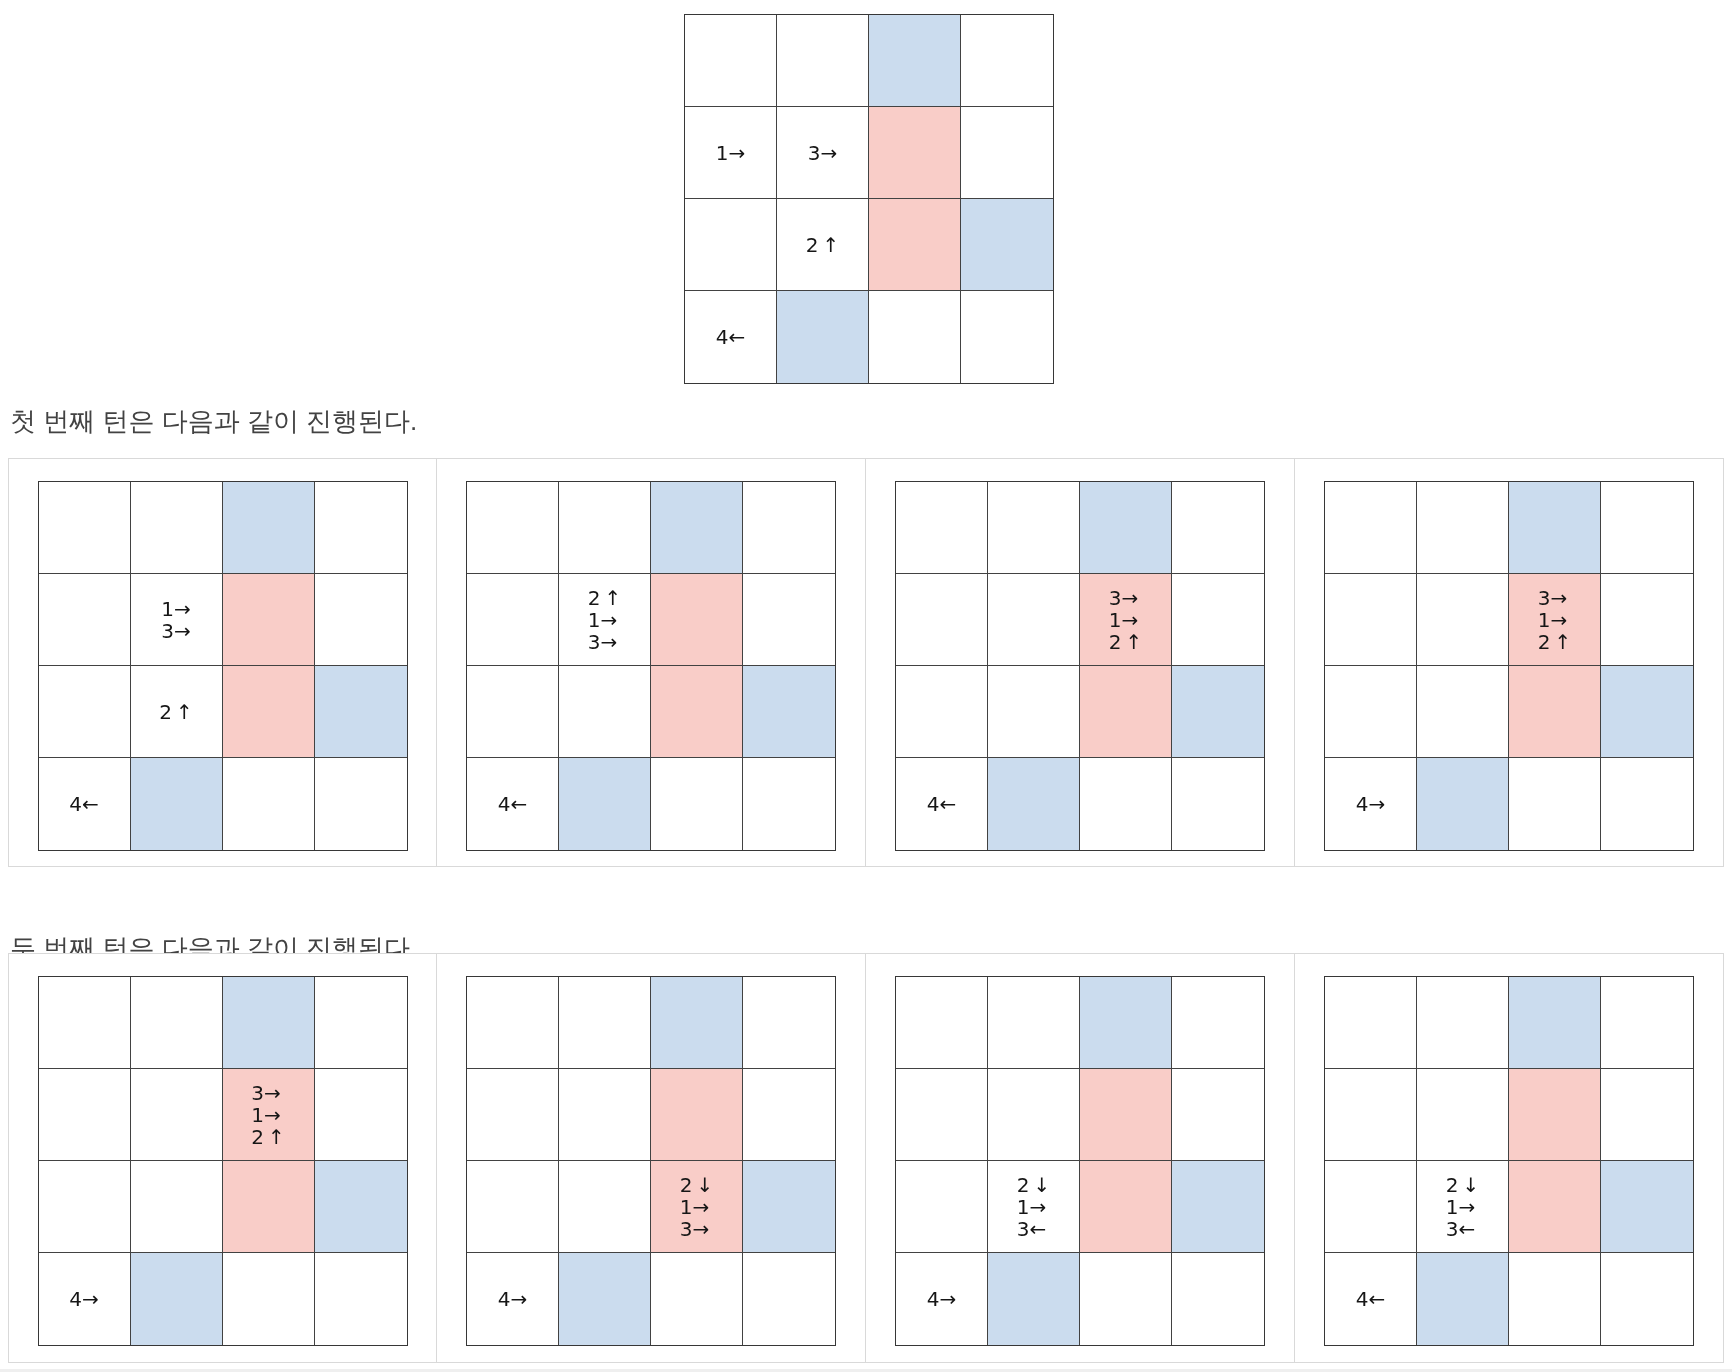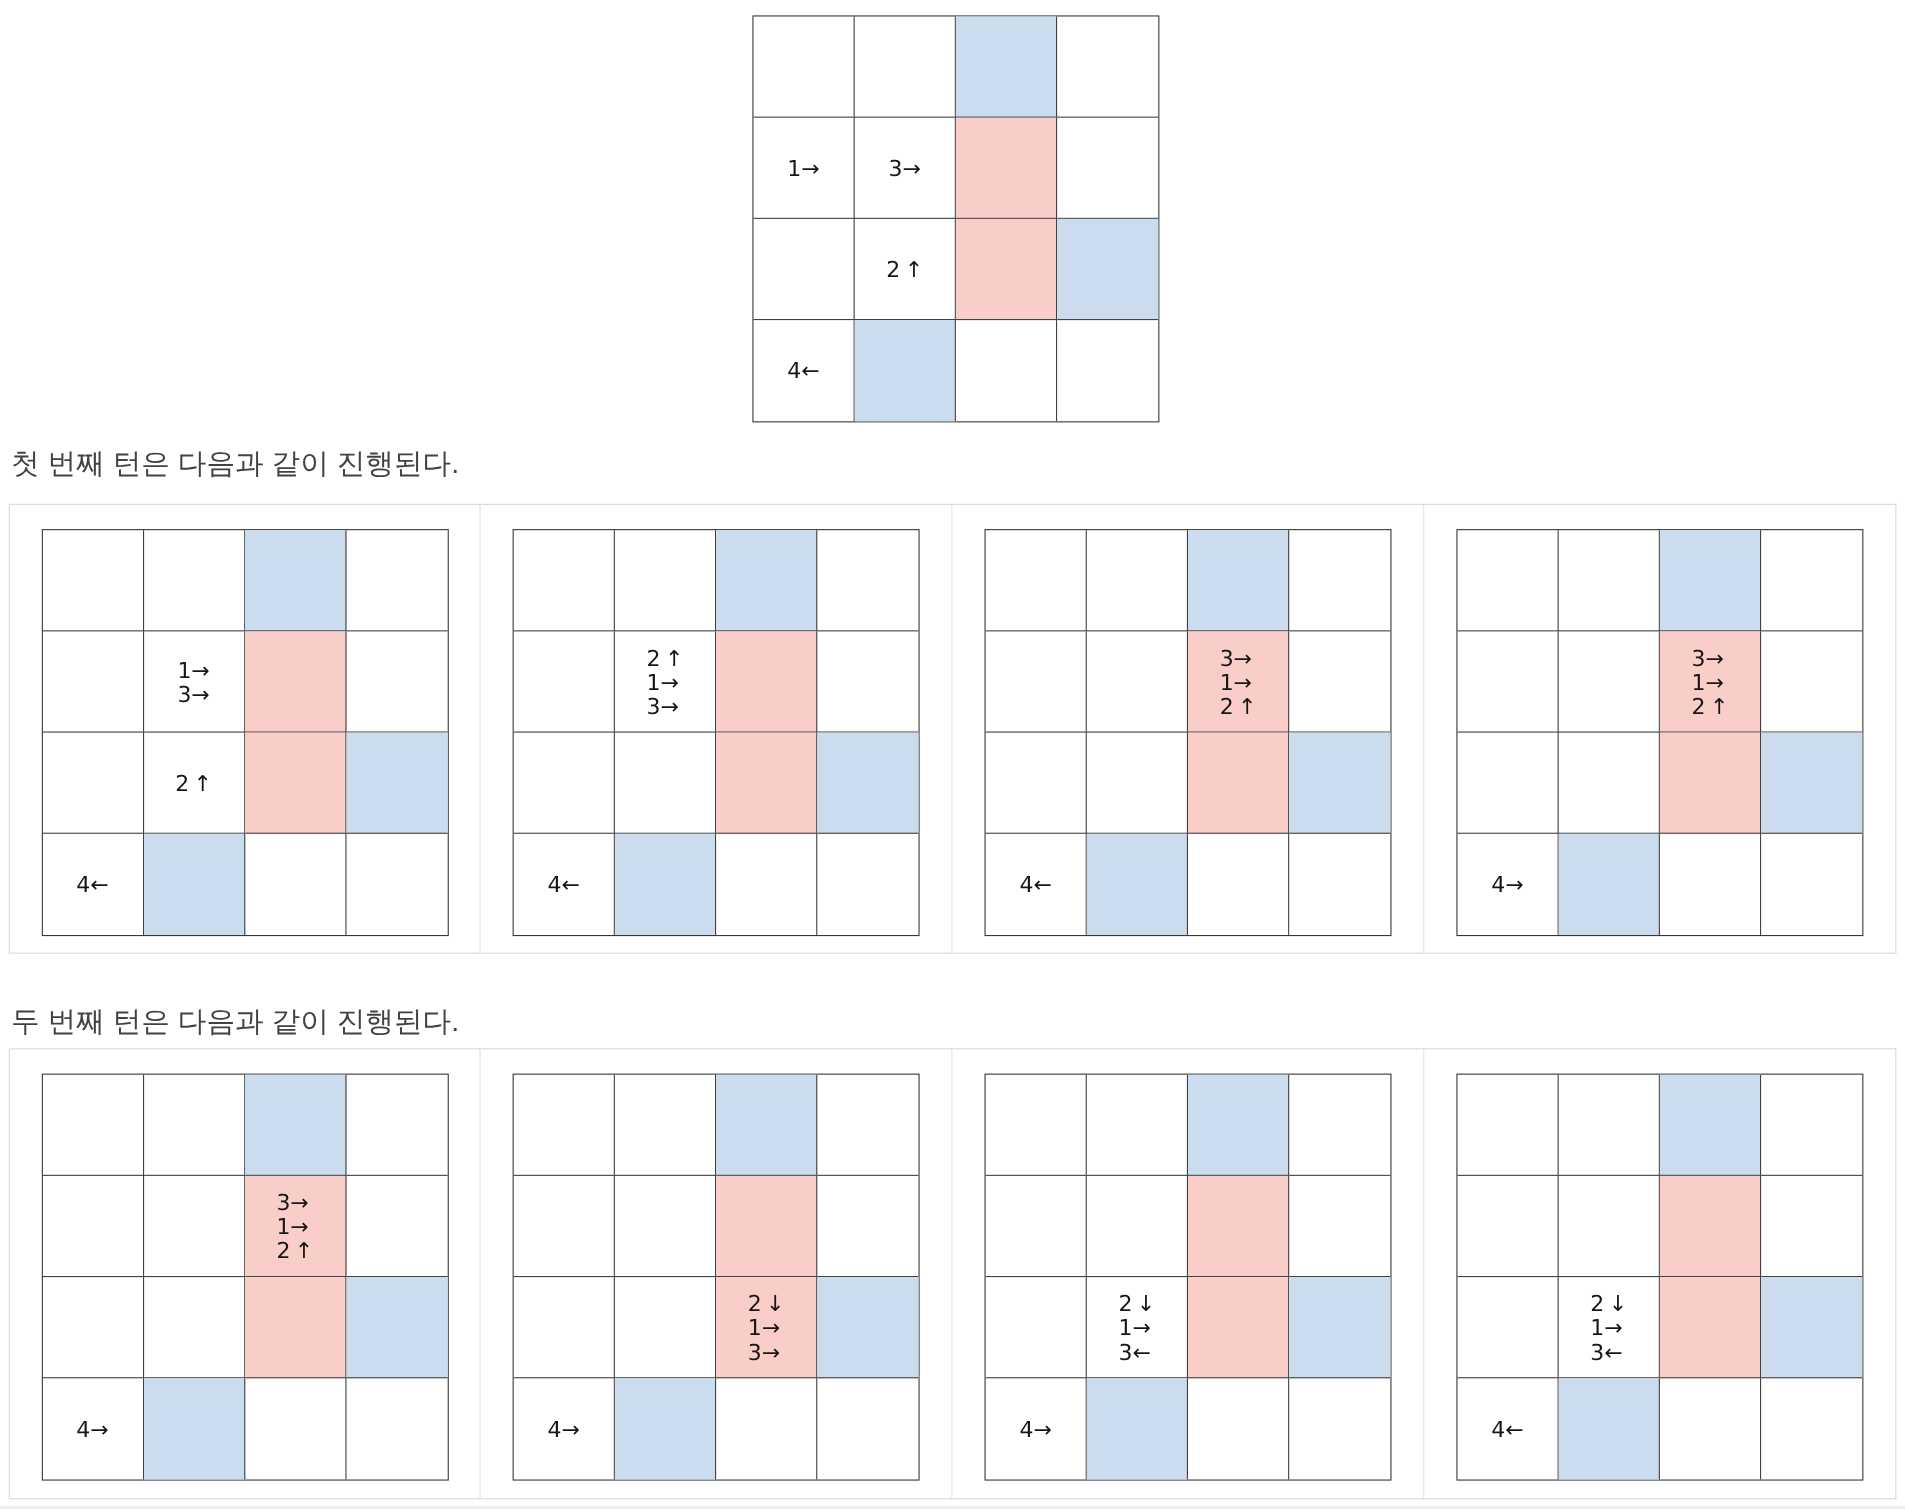--- a/index.html
+++ b/index.html
@@ -33,21 +33,21 @@
   }
   
   .board-initial{position:absolute;left:684px;top:14px;}
   
   .caption{
     position:absolute;left:10px;margin:0;
     font-size:26px;line-height:34px;color:#424242;
     font-family:"Liberation Sans","DejaVu Sans",sans-serif;
   }
   .caption.cap1{top:404px;}
-  .caption.cap2{top:911px;}
+  .caption.cap2{top:931px;}
   
   .panel-row{
     position:absolute;left:8px;width:1716px;
     display:flex;
   }
   .panel-row.row1{top:458px;height:409px;}
   .panel-row.row2{top:953px;height:410px;}
   .panel{
     width:429px;box-sizing:border-box;background:#ffffff;
     border:1px solid #d9d9d9;border-left:none;

